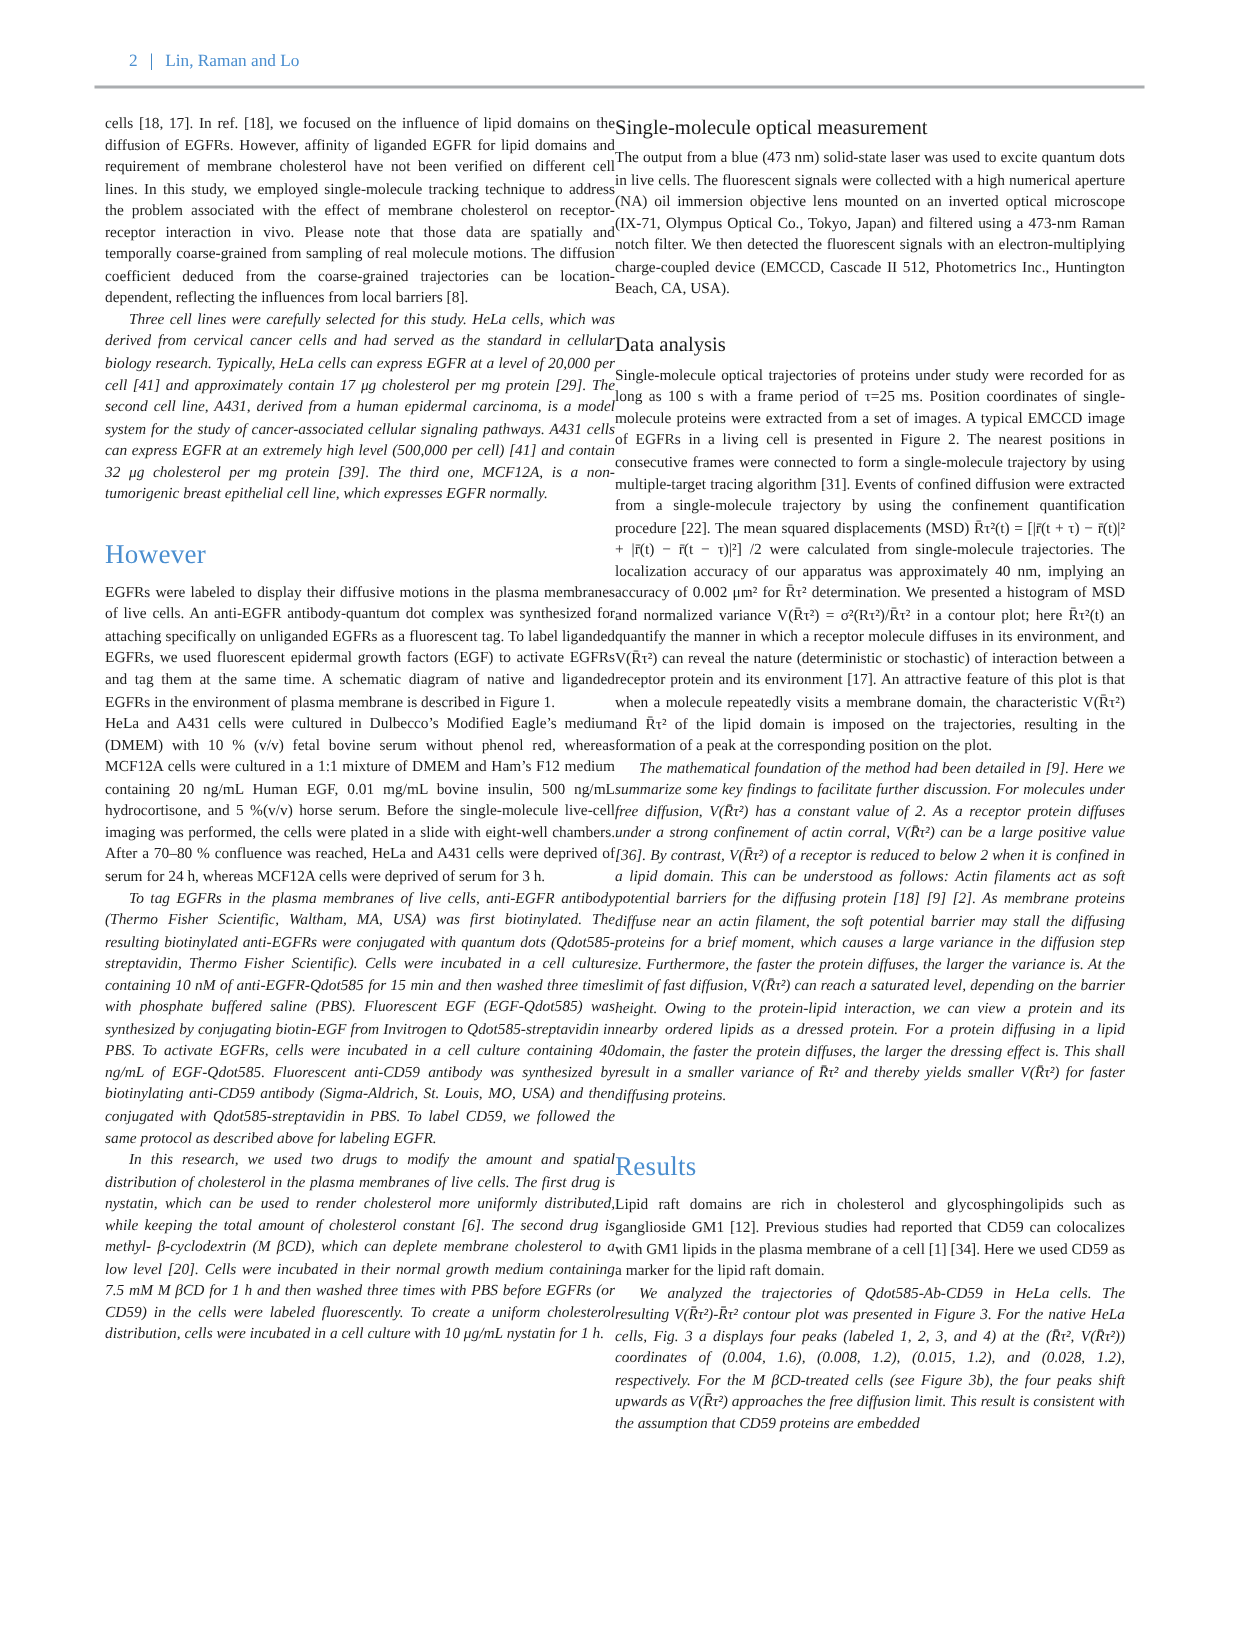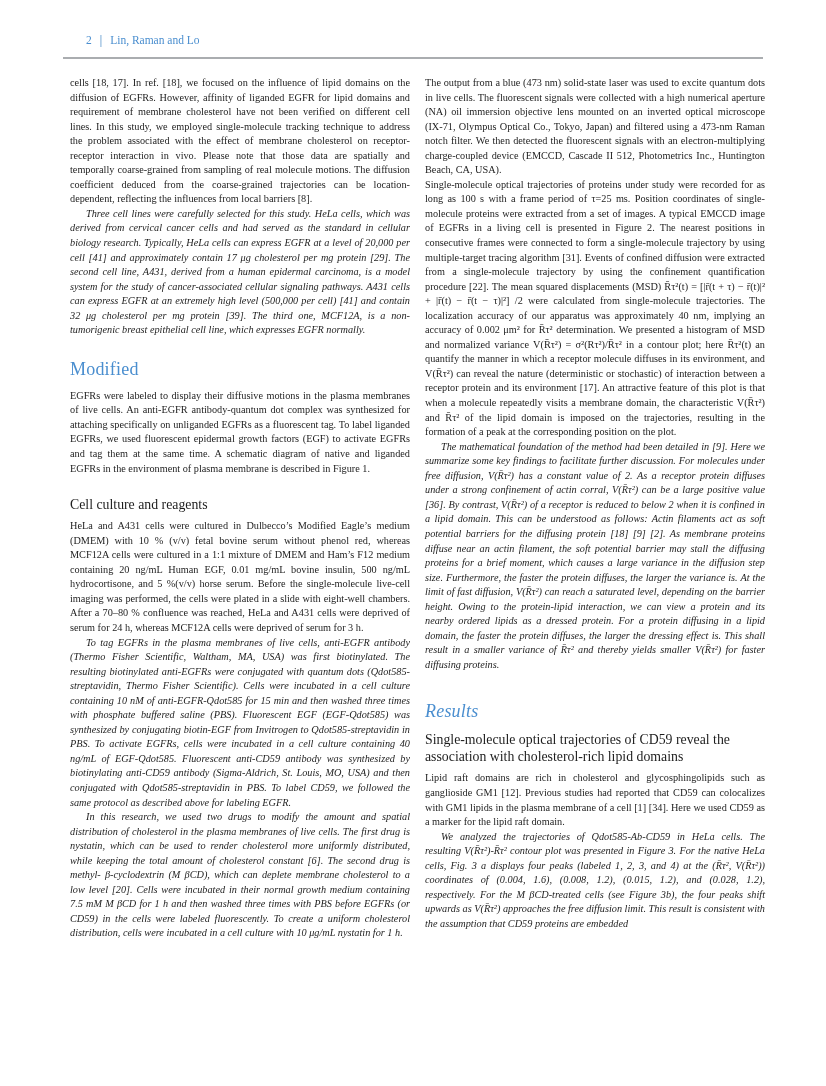--- a/index.html
+++ b/index.html
@@ -27,21 +27,20 @@
   .header-rule {
     margin: 9px 0 0 63px;
     width: 700px; height: 2px;
     background: #aaadb0;
   }
 
   
   .columns {
     display: flex;
     margin: 17px 0 0 70px;
-    gap: 15px;
   }
   .col { width: 340px; }
 
   p.body {
     font-size: 10.25px;
     line-height: 14.55px;
     text-align: justify;
     margin: 0;
   }
   p.indent { text-indent: 16px; font-style: italic; }
@@ -53,56 +52,56 @@
     margin: 21px 0 9px 0;
     letter-spacing: 0.2px;
   }
   h3.sub {
     font-size: 13.8px;
     font-weight: normal;
     margin: 20px 0 6px 0;
     line-height: 17px;
   }
   h3.sub.first { margin-top: 0; }
-  h2.section.results { margin-top: 29px; font-style: italic; }
+  h2.section.results { margin-top: 29px; }
 </style>
 </head>
 <body>
 
 <div class="page">
 
   <div class="running-head">
     <span class="pagenum">2</span>
     <span class="divider">|</span>
     <span class="title">Lin, Raman and Lo</span>
   </div>
   <div class="header-rule"></div>
 
   <div class="columns">
 
     <div class="col">
       <p class="body">cells [18, 17]. In ref. [18], we focused on the influence of lipid domains on the diffusion of EGFRs. However, affinity of liganded EGFR for lipid domains and requirement of membrane cholesterol have not been verified on different cell lines. In this study, we employed single-molecule tracking technique to address the problem associated with the effect of membrane cholesterol on receptor-receptor interaction in vivo. Please note that those data are spatially and temporally coarse-grained from sampling of real molecule motions. The diffusion coefficient deduced from the coarse-grained trajectories can be location-dependent, reflecting the influences from local barriers [8].</p>
       <p class="body indent">Three cell lines were carefully selected for this study. HeLa cells, which was derived from cervical cancer cells and had served as the standard in cellular biology research. Typically, HeLa cells can express EGFR at a level of 20,000 per cell [41] and approximately contain 17 μg cholesterol per mg protein [29]. The second cell line, A431, derived from a human epidermal carcinoma, is a model system for the study of cancer-associated cellular signaling pathways. A431 cells can express EGFR at an extremely high level (500,000 per cell) [41] and contain 32 μg cholesterol per mg protein [39]. The third one, MCF12A, is a non-tumorigenic breast epithelial cell line, which expresses EGFR normally.</p>
 
-      <h2 class="section">Modified</h2>
+      <h2 class="section">However</h2>
       <p class="body">EGFRs were labeled to display their diffusive motions in the plasma membranes of live cells. An anti-EGFR antibody-quantum dot complex was synthesized for attaching specifically on unliganded EGFRs as a fluorescent tag. To label liganded EGFRs, we used fluorescent epidermal growth factors (EGF) to activate EGFRs and tag them at the same time. A schematic diagram of native and liganded EGFRs in the environment of plasma membrane is described in Figure 1.</p>
 
-      <h3 class="sub">Cell culture and reagents</h3>
       <p class="body">HeLa and A431 cells were cultured in Dulbecco’s Modified Eagle’s medium (DMEM) with 10 % (v/v) fetal bovine serum without phenol red, whereas MCF12A cells were cultured in a 1:1 mixture of DMEM and Ham’s F12 medium containing 20 ng/mL Human EGF, 0.01 mg/mL bovine insulin, 500 ng/mL hydrocortisone, and 5 %(v/v) horse serum. Before the single-molecule live-cell imaging was performed, the cells were plated in a slide with eight-well chambers. After a 70–80 % confluence was reached, HeLa and A431 cells were deprived of serum for 24 h, whereas MCF12A cells were deprived of serum for 3 h.</p>
       <p class="body indent">To tag EGFRs in the plasma membranes of live cells, anti-EGFR antibody (Thermo Fisher Scientific, Waltham, MA, USA) was first biotinylated. The resulting biotinylated anti-EGFRs were conjugated with quantum dots (Qdot585-streptavidin, Thermo Fisher Scientific). Cells were incubated in a cell culture containing 10 nM of anti-EGFR-Qdot585 for 15 min and then washed three times with phosphate buffered saline (PBS). Fluorescent EGF (EGF-Qdot585) was synthesized by conjugating biotin-EGF from Invitrogen to Qdot585-streptavidin in PBS. To activate EGFRs, cells were incubated in a cell culture containing 40 ng/mL of EGF-Qdot585. Fluorescent anti-CD59 antibody was synthesized by biotinylating anti-CD59 antibody (Sigma-Aldrich, St. Louis, MO, USA) and then conjugated with Qdot585-streptavidin in PBS. To label CD59, we followed the same protocol as described above for labeling EGFR.</p>
       <p class="body indent">In this research, we used two drugs to modify the amount and spatial distribution of cholesterol in the plasma membranes of live cells. The first drug is nystatin, which can be used to render cholesterol more uniformly distributed, while keeping the total amount of cholesterol constant [6]. The second drug is methyl- β-cyclodextrin (M βCD), which can deplete membrane cholesterol to a low level [20]. Cells were incubated in their normal growth medium containing 7.5 mM M βCD for 1 h and then washed three times with PBS before EGFRs (or CD59) in the cells were labeled fluorescently. To create a uniform cholesterol distribution, cells were incubated in a cell culture with 10 μg/mL nystatin for 1 h.</p>
     </div>
 
     <div class="col">
+      <h3 class="sub first">Single-molecule optical measurement</h3>
       <p class="body">The output from a blue (473 nm) solid-state laser was used to excite quantum dots in live cells. The fluorescent signals were collected with a high numerical aperture (NA) oil immersion objective lens mounted on an inverted optical microscope (IX-71, Olympus Optical Co., Tokyo, Japan) and filtered using a 473-nm Raman notch filter. We then detected the fluorescent signals with an electron-multiplying charge-coupled device (EMCCD, Cascade II 512, Photometrics Inc., Huntington Beach, CA, USA).</p>
 
+      <h3 class="sub">Data analysis</h3>
       <p class="body">Single-molecule optical trajectories of proteins under study were recorded for as long as 100 s with a frame period of τ=25 ms. Position coordinates of single-molecule proteins were extracted from a set of images. A typical EMCCD image of EGFRs in a living cell is presented in Figure 2. The nearest positions in consecutive frames were connected to form a single-molecule trajectory by using multiple-target tracing algorithm [31]. Events of confined diffusion were extracted from a single-molecule trajectory by using the confinement quantification procedure [22]. The mean squared displacements (MSD) R̄τ²(t) = [|r̄(t + τ) − r̄(t)|² + |r̄(t) − r̄(t − τ)|²] /2 were calculated from single-molecule trajectories. The localization accuracy of our apparatus was approximately 40 nm, implying an accuracy of 0.002 μm² for R̄τ² determination. We presented a histogram of MSD and normalized variance V(R̄τ²) = σ²(Rτ²)/R̄τ² in a contour plot; here R̄τ²(t) an quantify the manner in which a receptor molecule diffuses in its environment, and V(R̄τ²) can reveal the nature (deterministic or stochastic) of interaction between a receptor protein and its environment [17]. An attractive feature of this plot is that when a molecule repeatedly visits a membrane domain, the characteristic V(R̄τ²) and R̄τ² of the lipid domain is imposed on the trajectories, resulting in the formation of a peak at the corresponding position on the plot.</p>
       <p class="body indent">The mathematical foundation of the method had been detailed in [9]. Here we summarize some key findings to facilitate further discussion. For molecules under free diffusion, V(R̄τ²) has a constant value of 2. As a receptor protein diffuses under a strong confinement of actin corral, V(R̄τ²) can be a large positive value [36]. By contrast, V(R̄τ²) of a receptor is reduced to below 2 when it is confined in a lipid domain. This can be understood as follows: Actin filaments act as soft potential barriers for the diffusing protein [18] [9] [2]. As membrane proteins diffuse near an actin filament, the soft potential barrier may stall the diffusing proteins for a brief moment, which causes a large variance in the diffusion step size. Furthermore, the faster the protein diffuses, the larger the variance is. At the limit of fast diffusion, V(R̄τ²) can reach a saturated level, depending on the barrier height. Owing to the protein-lipid interaction, we can view a protein and its nearby ordered lipids as a dressed protein. For a protein diffusing in a lipid domain, the faster the protein diffuses, the larger the dressing effect is. This shall result in a smaller variance of R̄τ² and thereby yields smaller V(R̄τ²) for faster diffusing proteins.</p>
 
       <h2 class="section results">Results</h2>
-      <h3 class="sub first">Single-molecule optical trajectories of CD59 reveal the association with cholesterol-rich lipid domains</h3>
       <p class="body">Lipid raft domains are rich in cholesterol and glycosphingolipids such as ganglioside GM1 [12]. Previous studies had reported that CD59 can colocalizes with GM1 lipids in the plasma membrane of a cell [1] [34]. Here we used CD59 as a marker for the lipid raft domain.</p>
       <p class="body indent">We analyzed the trajectories of Qdot585-Ab-CD59 in HeLa cells. The resulting V(R̄τ²)-R̄τ² contour plot was presented in Figure 3. For the native HeLa cells, Fig. 3 a displays four peaks (labeled 1, 2, 3, and 4) at the (R̄τ², V(R̄τ²)) coordinates of (0.004, 1.6), (0.008, 1.2), (0.015, 1.2), and (0.028, 1.2), respectively. For the M βCD-treated cells (see Figure 3b), the four peaks shift upwards as V(R̄τ²) approaches the free diffusion limit. This result is consistent with the assumption that CD59 proteins are embedded</p>
     </div>
 
   </div>
 
 </div>
 
 </body></html>

